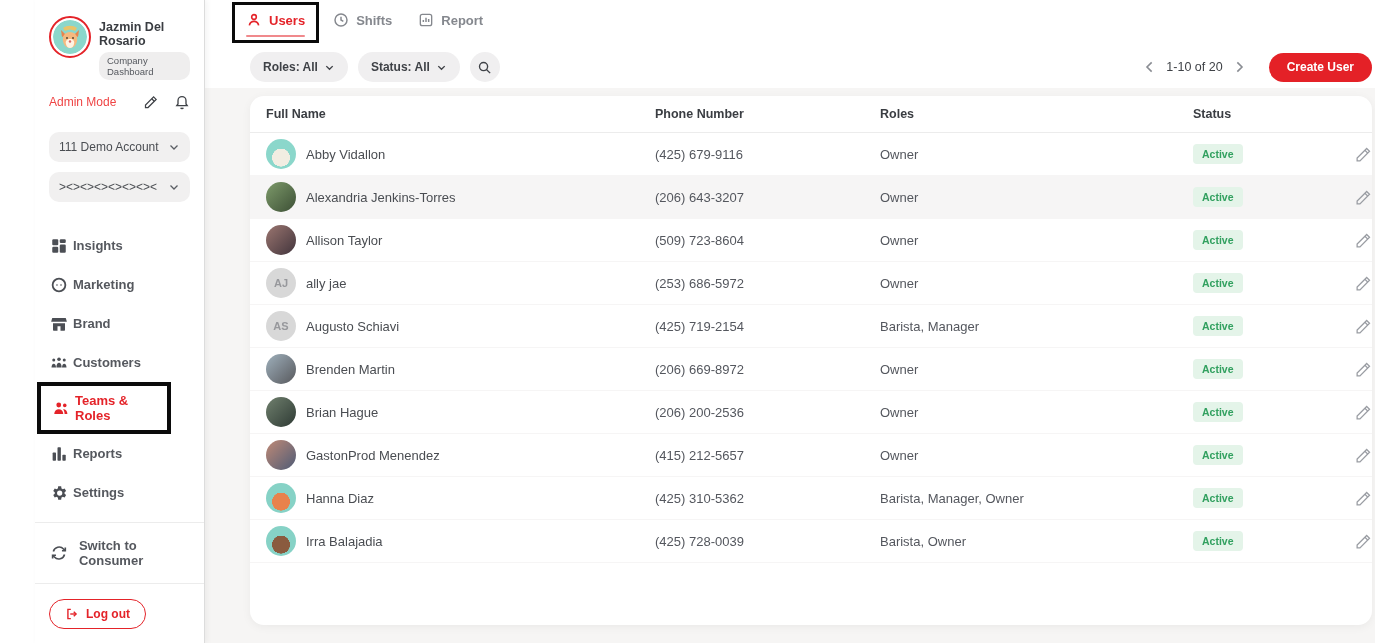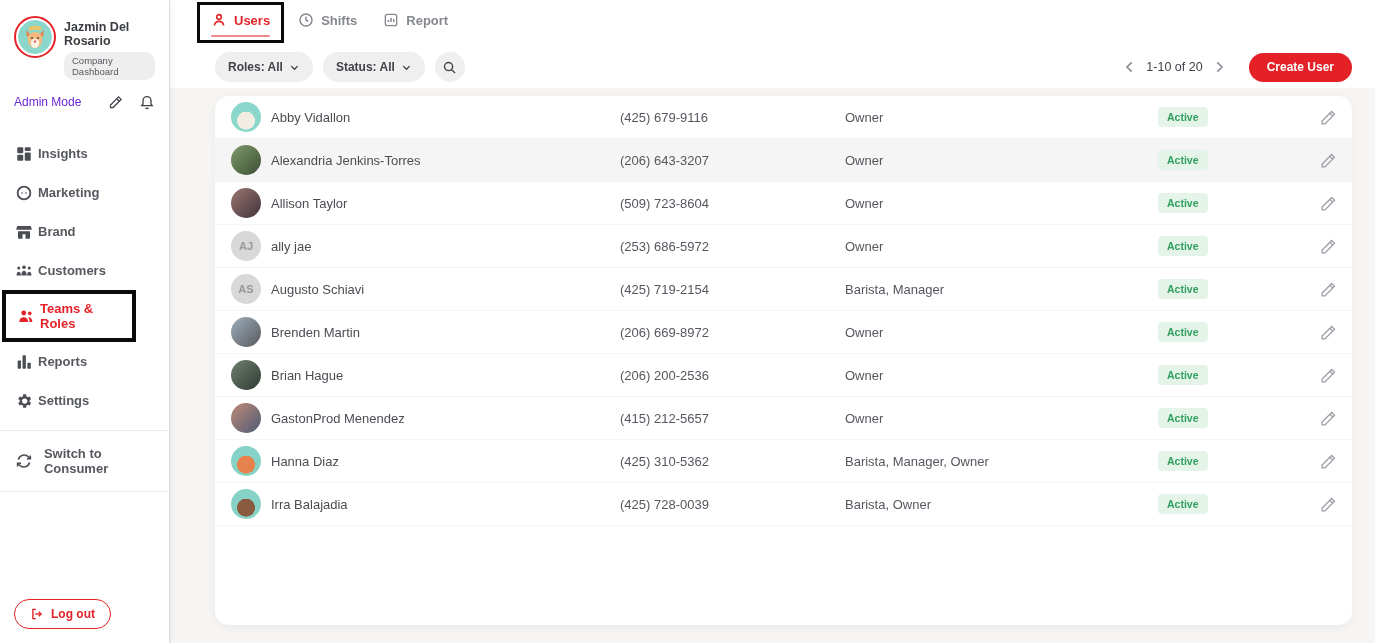--- a/index.html
+++ b/index.html
@@ -3,31 +3,31 @@
 <meta charset="utf-8">
 <style>
   * { box-sizing: border-box; margin: 0; padding: 0; }
   html,body { width:1375px; height:643px; overflow:hidden; }
   body { font-family:"Liberation Sans", sans-serif; background:#fff; color:#44474d; }
   .app { display:flex; width:1375px; height:643px; }
 
   
   .sidebar { width:170px; min-width:170px; background:#fff; border-right:1px solid #dcdcdc;
              box-shadow:2px 0 6px rgba(0,0,0,.05); position:relative; z-index:3;
-             display:flex; flex-direction:column; padding:16px 0 14px 0; }
+             display:flex; flex-direction:column; padding:16px 0 14px 0;margin-left:35px; }
   .side-pad { padding-left:14px; padding-right:14px; }
   .profile { display:flex; align-items:flex-start; gap:8px; }
   .avatar-ring { width:42px; height:42px; border-radius:50%; border:2px solid #e42329;
                  display:flex; align-items:center; justify-content:center; flex:none; }
   .avatar-art { width:34px; height:34px; border-radius:50%; overflow:hidden; }
   .profile-name { font-size:12.5px; font-weight:700; color:#3a3d42; margin-top:4px; }
   .profile-badge { display:inline-block; margin-top:4px; background:#efeeee; color:#55585e;
                    font-size:9.5px; padding:3px 8px; border-radius:10px; }
   .admin-row { display:flex; align-items:center; margin-top:14px; }
-  .admin-label { font-size:12px; color:#6d28d9; }
+  .admin-label { font-size:12px; color:#ef4444; }
   .admin-icons { margin-left:auto; display:flex; gap:16px; align-items:center; color:#3f4247; }
   .icon-btn { cursor:pointer; display:flex; }
   .dd { margin-top:10px; background:#f1f0f0; border-radius:10px; height:30px; display:flex;
         align-items:center; justify-content:space-between; padding:0 10px; font-size:12px;
         color:#4a4d52; cursor:pointer; }
   .dd:first-of-type { margin-top:22px; }
   .dd .chev { color:#5a5d63; }
   .nav { margin-top:24px; display:flex; flex-direction:column; }
   .nav-item { display:flex; align-items:center; gap:5px; height:39px; padding-left:15px;
               font-size:13px; font-weight:700; color:#55585e; cursor:pointer; }
@@ -128,20 +128,38 @@
         </span>
         <span class="icon-btn" style="width:16px;height:16px">
           <svg viewBox="0 0 24 24" fill="none" stroke="currentColor" stroke-width="2">
               <path d="M18 15v-5a6 6 0 10-12 0v5l-1.8 2.5h15.6L18 15z"></path>
               <path d="M10 20.5a2.2 2.2 0 004 0"></path>
             </svg>
         </span>
       </span>
     </div>
 
+    <div class="side-pad">
+      <div class="dd">
+        <span>111 Demo Account</span>
+        <span class="chev" style="width:12px;height:12px">
+          <svg viewBox="0 0 24 24" fill="none" stroke="currentColor" stroke-width="2.5">
+              <path d="M5 9l7 7 7-7"></path>
+            </svg>
+          </span>
+      </div>
+      <div class="dd">
+        <span>&gt;&lt;&gt;&lt;&gt;&lt;&gt;&lt;&gt;&lt;&gt;&lt;&gt;&lt;</span>
+        <span class="chev" style="width:12px;height:12px">
+          <svg viewBox="0 0 24 24" fill="none" stroke="currentColor" stroke-width="2.5">
+              <path d="M5 9l7 7 7-7"></path>
+            </svg>
+          </span>
+      </div>
+    </div>
 
     <nav class="nav">
       <div class="nav-item">
         <span class="nicon">
           <svg viewBox="0 0 24 24" fill="currentColor">
               <rect x="3" y="3" width="8" height="8" rx="1.5"></rect>
               <rect x="13" y="3" width="8" height="5" rx="1.5"></rect>
               <rect x="13" y="10" width="8" height="11" rx="1.5"></rect>
               <rect x="3" y="13" width="8" height="8" rx="1.5"></rect>
             </svg>
@@ -313,20 +331,27 @@
             <svg viewBox="0 0 24 24" fill="none" stroke="currentColor" stroke-width="2.4">
                 <path d="M9.5 5l7 7-7 7"></path>
               </svg>
             </span>
           <button class="create-btn">Create User</button>
         </div>
       </div>
     </div>
 
     <div class="card">
+      <div class="thead">
+        <span>Full Name</span>
+        <span>Phone Number</span>
+        <span>Roles</span>
+        <span>Status</span>
+        <span></span>
+      </div>
       <div id="tbody">
   <div class="trow">
     <span class="namecell">
       <span class="avatar" style="background: radial-gradient(circle at 50% 62%, rgb(242, 237, 226) 0px, rgb(242, 237, 226) 37%, rgb(139, 215, 203) 38%);"></span>
       <span>Abby Vidallon</span>
     </span>
     <span>(425) 679-9116</span>
     <span>Owner</span>
     <span><span class="status-badge">Active</span></span>
     <span class="editcell">

